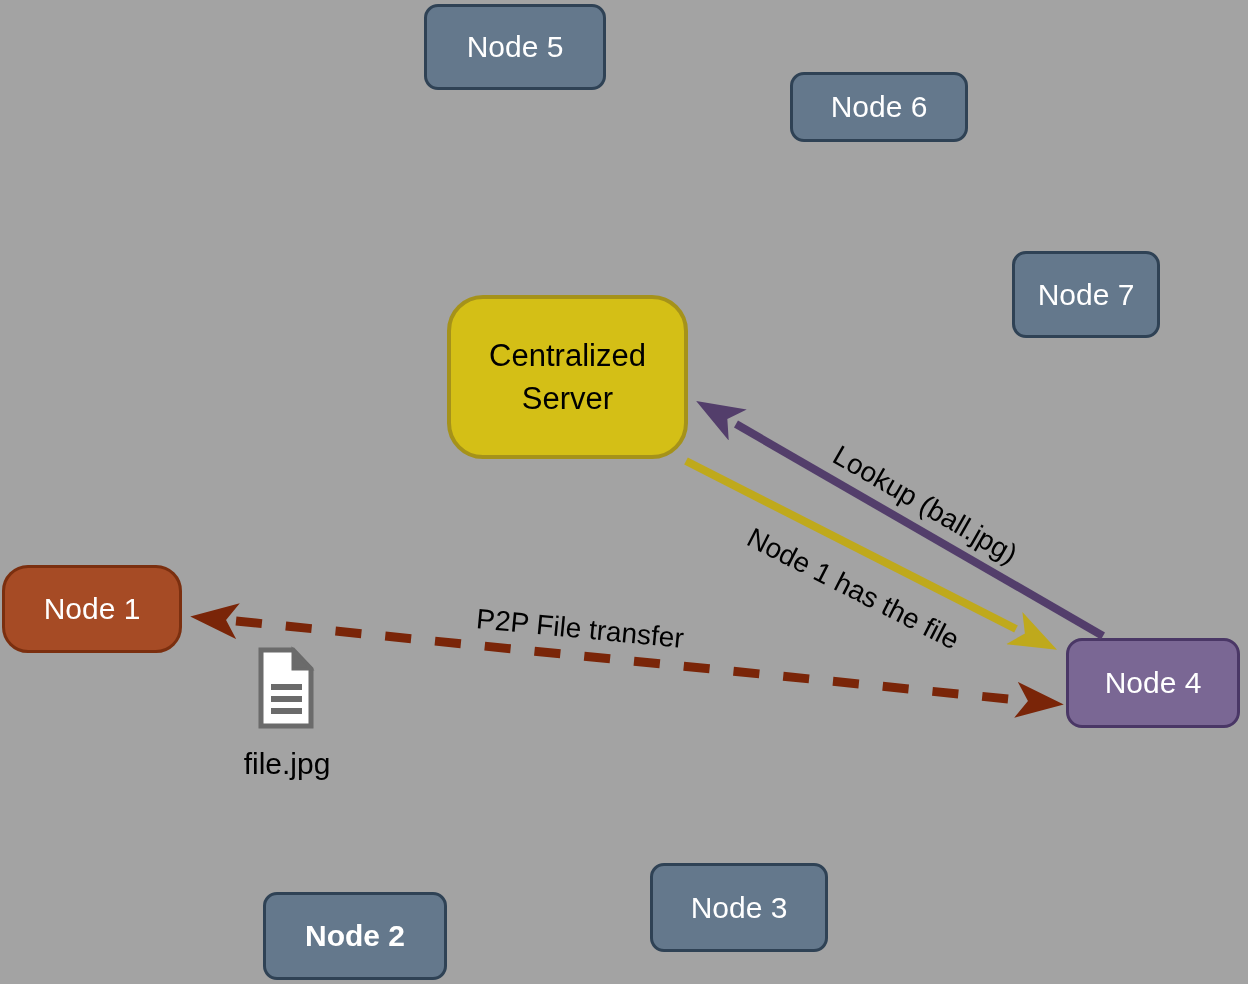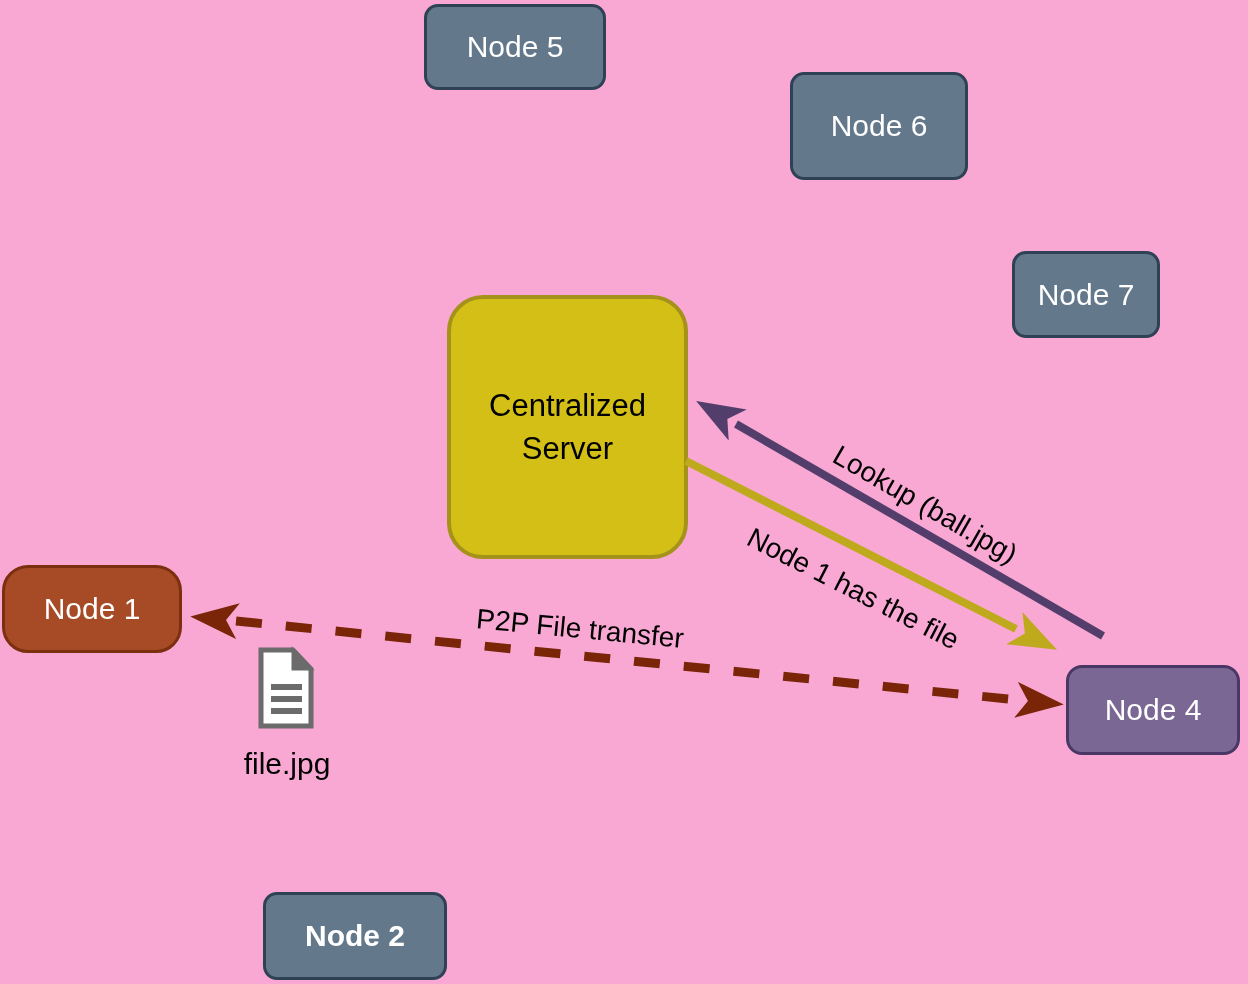--- a/index.html
+++ b/index.html
@@ -1,59 +1,59 @@
 <!DOCTYPE html>
 <html><head>
 <meta charset="utf-8">
 <style>
   html, body { margin: 0; padding: 0; background: #ffffff; }
   #canvas {
     position: relative;
     width: 1248px;
     height: 984px;
-    background: #f9a8d4;
+    background: #a3a3a3;
     font-family: "Liberation Sans", sans-serif;
     overflow: hidden;
   }
   .node {
     position: absolute;
     display: flex;
     align-items: center;
     justify-content: center;
     box-sizing: border-box;
     border-radius: 14px;
     border: 3px solid #2F4255;
     background: #64788C;
     color: #ffffff;
     font-size: 30px;
     text-align: center;
     line-height: 1.25;
   }
   .node.gray { background: #64788C; border-color: #2F4255; }
 
   #node5 { left: 424px; top: 4px;   width: 182px; height: 86px; }
-  #node6 { left: 790px; top: 72px;  width: 178px; height: 108px; }
+  #node6 { left: 790px; top: 72px;  width: 178px; height: 70px; }
   #node8 { left: 115px; top: 182px; width: 182px; height: 88px; }
   #node7 { left: 1012px; top: 251px; width: 148px; height: 87px; }
   #node2 { left: 263px; top: 892px; width: 184px; height: 88px; font-weight: bold; }
   #node3 { left: 650px; top: 863px; width: 178px; height: 89px; }
 
   #server {
-    left: 447px; top: 295px; width: 241px; height: 264px;
+    left: 447px; top: 295px; width: 241px; height: 164px;
     background: #D4BF16; border: 4px solid #A5921A;
     border-radius: 36px; color: #000000; font-size: 31px;
     padding: 0 26px; line-height: 1.4;
   }
   #node1 {
     left: 2px; top: 565px; width: 180px; height: 88px;
     background: #A64B25; border-color: #7B2F0F; border-radius: 26px;
   }
   #node4 {
     left: 1066px; top: 638px; width: 174px; height: 90px;
-    background: #7A6794; border-color: #4A3766; border-radius: 16px; margin-top: 27px;
+    background: #7A6794; border-color: #4A3766; border-radius: 16px;
   }
 
   #edges-layer {
     position: absolute; left: 0; top: 0;
     pointer-events: none;
   }
   .edge-label {
     position: absolute;
     color: #000000;
     font-size: 28px;
@@ -83,20 +83,23 @@
     <span>Node 5</span>
   </div>
   <div class="node gray" id="node6">
     <span>Node 6</span>
   </div>
   <div class="node gray" id="node7">
     <span>Node 7</span>
   </div>
   <div class="node gray" id="node2">
     <span>Node 2</span>
+  </div>
+  <div class="node gray" id="node3">
+    <span>Node 3</span>
   </div>
 
   <div class="node" id="server">
     <span>Centralized Server</span>
   </div>
   <div class="node" id="node1">
     <span>Node 1</span>
   </div>
   <div class="node" id="node4">
     <span>Node 4</span>

